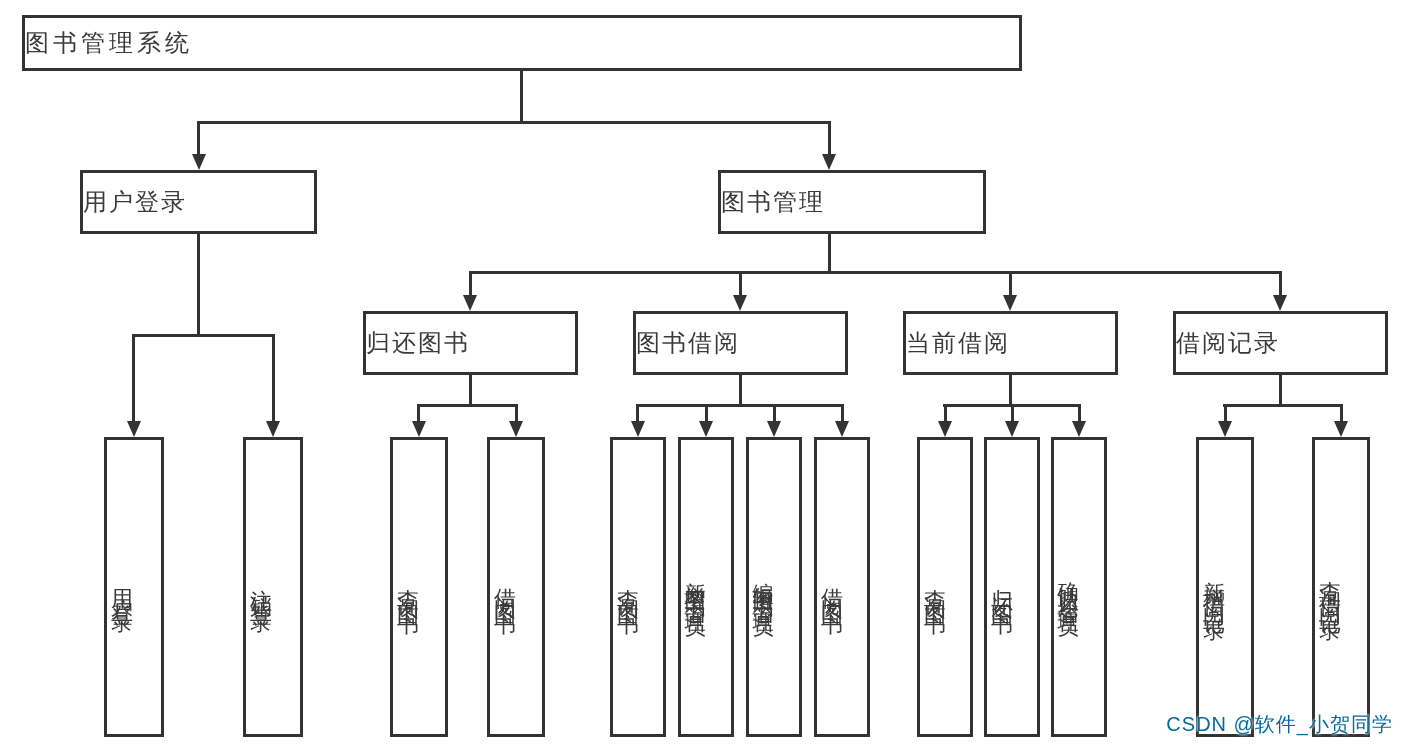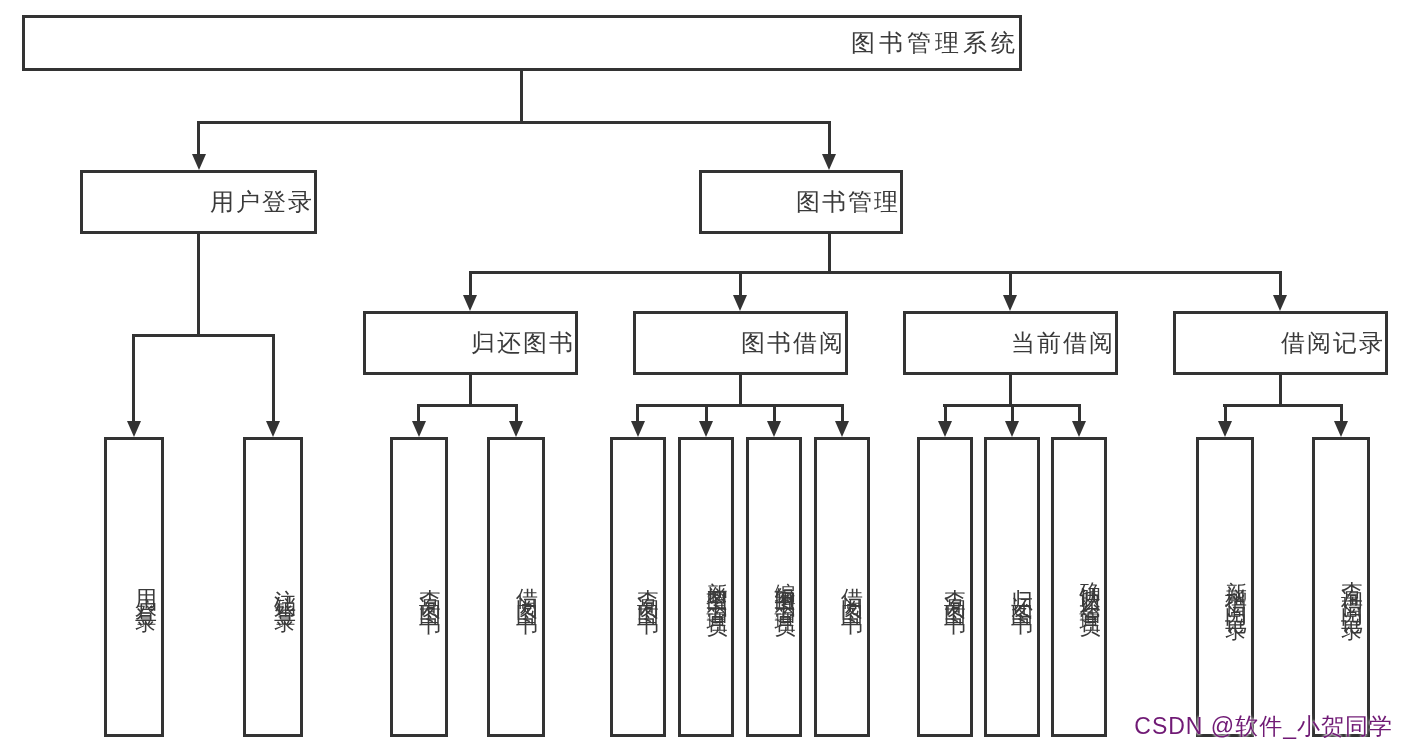--- a/index.html
+++ b/index.html
@@ -12,21 +12,21 @@
     font-family: "Liberation Sans", sans-serif;
     color: #3a3a3a;
   }
   .box {
     position: absolute;
     box-sizing: border-box;
     border: 3px solid #333333;
     background: #ffffff;
     display: flex;
     align-items: center;
-    justify-content: flex-end;
+    justify-content: flex-start;
   }
   .hlabel {
     font-size: 24px;
     letter-spacing: 2px;
     white-space: nowrap;
     color: #3a3a3a;
   }
   .vtext {
     writing-mode: vertical-rl;
     text-orientation: mixed;
@@ -44,23 +44,23 @@
     width: 0;
     height: 0;
     border-left: 7px solid transparent;
     border-right: 7px solid transparent;
     border-top: 16px solid #333333;
   }
   .watermark {
     position: absolute;
     top: 711px;
     right: 12px;
-    font-size: 23px;
+    font-size: 20px;
     letter-spacing: 1px;
-    color: #701a75;
+    color: #0369a1;
     text-shadow: 0 0 3px #ffffff, 0 0 3px #ffffff;
     white-space: nowrap;
     z-index: 5;
   }
 </style>
 </head>
 <body>
 
 <div class="canvas">
 
@@ -71,21 +71,21 @@
   <div class="line" style="left:520px;top:71px;width:3px;height:53px"></div>
   <div class="line" style="left:197px;top:121px;width:634px;height:3px"></div>
   <div class="line" style="left:197px;top:121px;width:3px;height:34px"></div>
   <div class="arrow" style="left:192px;top:154px"></div>
   <div class="line" style="left:828px;top:121px;width:3px;height:34px"></div>
   <div class="arrow" style="left:822px;top:154px"></div>
 
   <div class="box" style="left:80px;top:170px;width:237px;height:64px">
     <span class="hlabel">用户登录</span>
   </div>
-  <div class="box" style="left:699px;top:170px;width:204px;height:64px">
+  <div class="box" style="left:718px;top:170px;width:268px;height:64px">
     <span class="hlabel">图书管理</span>
   </div>
 
   <div class="line" style="left:197px;top:234px;width:3px;height:103px"></div>
   <div class="line" style="left:132px;top:334px;width:143px;height:3px"></div>
   <div class="line" style="left:132px;top:334px;width:3px;height:90px"></div>
   <div class="arrow" style="left:127px;top:421px"></div>
   <div class="line" style="left:272px;top:334px;width:3px;height:90px"></div>
   <div class="arrow" style="left:266px;top:421px"></div>
 

